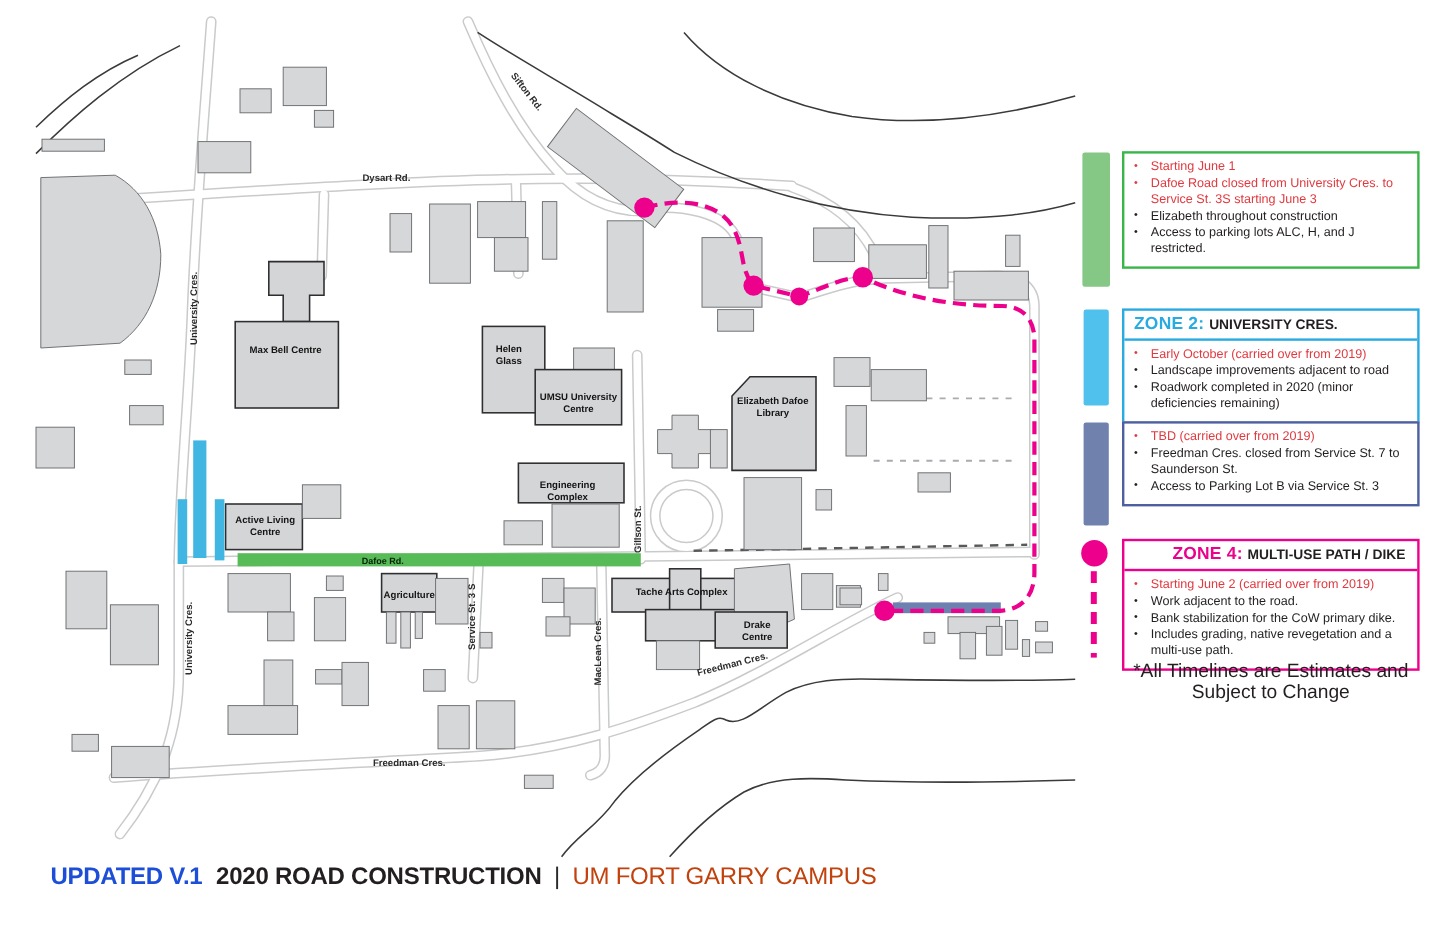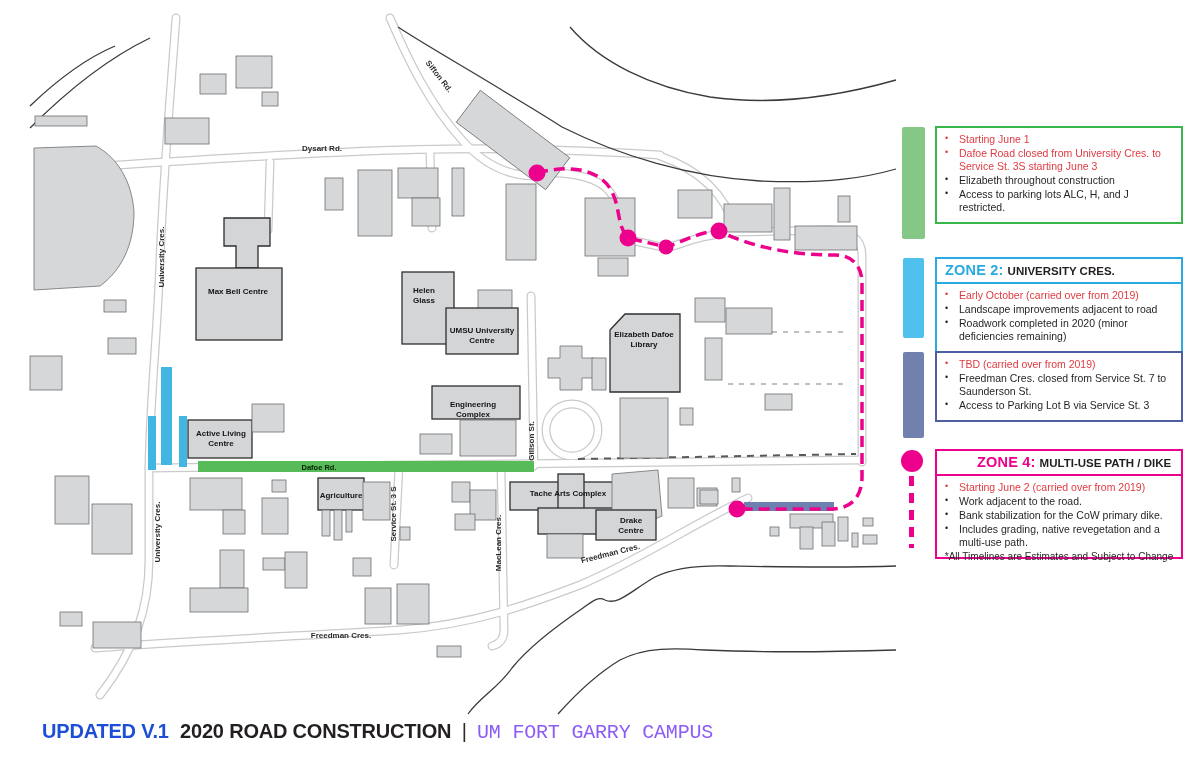--- a/index.html
+++ b/index.html
@@ -36,27 +36,27 @@
   .z2{border-color:#29abe2;} .z2 .zone-head{border-bottom-color:#29abe2;} .z2 .zone-num{color:#29abe2;}
   .z3{border-color:#4d5fa1;} .z3 .zone-head{border-bottom-color:#4d5fa1;} .z3 .zone-num{color:#4d5fa1;}
   .z4{border-color:#ec008c;} .z4 .zone-head{border-bottom-color:#ec008c;padding-left:40px;} .z4 .zone-num{color:#ec008c;}
   .side-mark{position:absolute;}
   .mark-green{left:902px;top:127px;width:23px;height:112px;background:#85c785;border-radius:2px;}
   .mark-blue{left:903px;top:258px;width:21px;height:80px;background:#4fc1ec;border-radius:2px;}
   .mark-slate{left:903px;top:352px;width:21px;height:86px;background:#7081ae;border-radius:2px;}
   .mark-dot{left:901px;top:450px;width:22px;height:22px;background:#ec008c;border-radius:50%;}
   .mark-stem{left:909px;top:476px;width:5px;height:72px;
     background:repeating-linear-gradient(180deg,#ec008c 0 10px,transparent 10px 17px);}
-  #footnote{position:absolute;left:933px;top:551px;width:252px;text-align:center;font-size:10px;color:#231f20;}
+  #footnote{position:absolute;left:933px;top:551px;width:252px;text-align:center;font-size:16px;color:#231f20;}
   
   #title-bar{position:absolute;left:42px;top:720px;font-size:20px;letter-spacing:-.2px;white-space:nowrap;}
   #title-updated{color:#1d4ed8;font-weight:bold;}
   #title-main{color:#231f20;font-weight:bold;margin-left:6px;}
   #title-sep{color:#2b2b2b;font-weight:normal;margin:0 5px;}
-  #title-campus{color:#8b5cf6;font-weight:normal;font-family:Liberation Mono, monospace;}
+  #title-campus{color:#c2410c;font-weight:normal;}
 </style>
 </head>
 <body>
 
 <svg id="map-svg" width="1200" height="776" viewBox="0 0 1200 776" xmlns="http://www.w3.org/2000/svg">
   <defs>
     <path id="r-univ" d="M176,18 C170,100 163,180 160,260 C157,340 150,400 149,468 L149,560 C149,608 135,650 100,695"></path>
     <path id="r-dysart" d="M70,168 C200,160 340,150 450,149 C520,148 600,151 660,155"></path>
     <path id="r-sifton" d="M390,18 C408,60 430,105 462,140 C485,166 510,176 535,176"></path>
     <path id="r-dafoe" d="M149,468 L862,460"></path>

